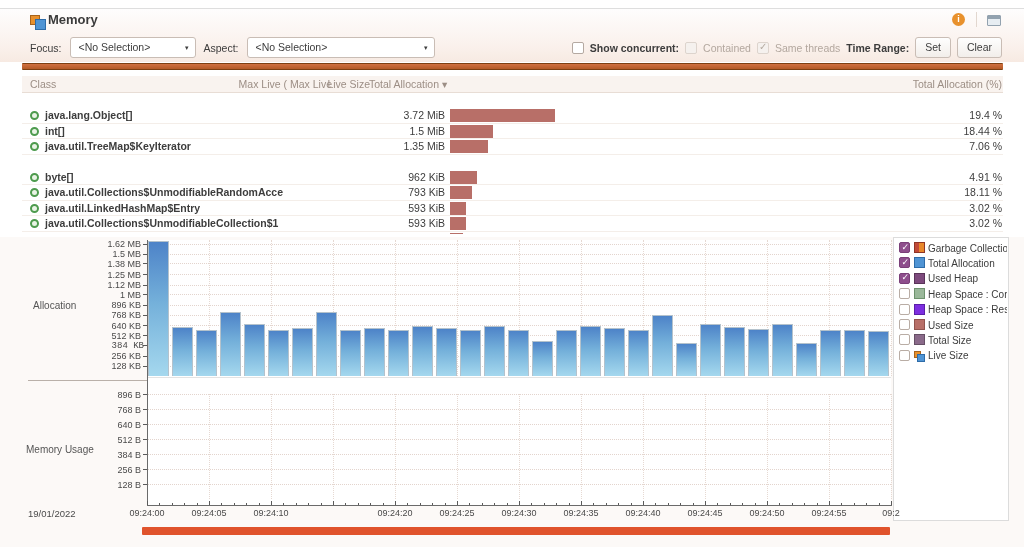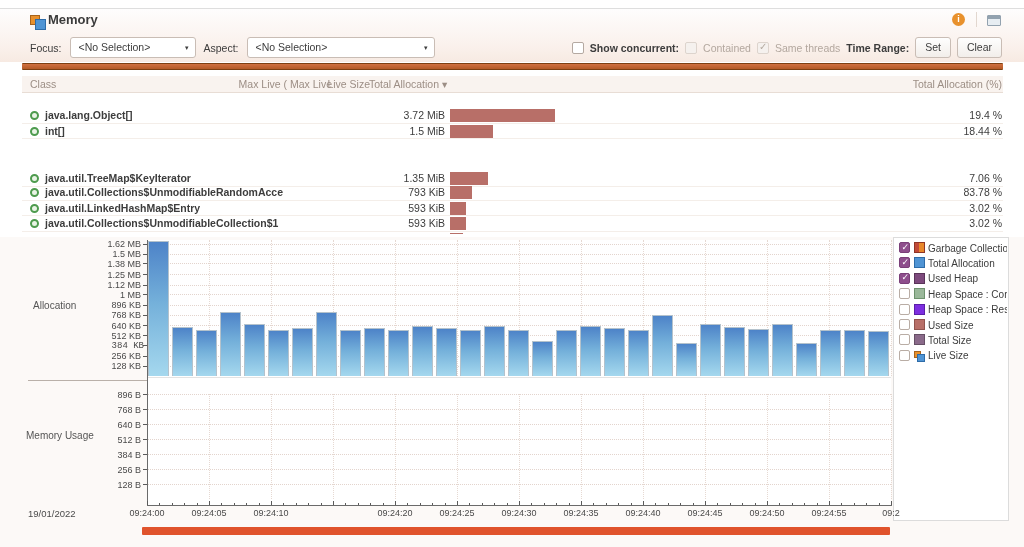--- a/index.html
+++ b/index.html
@@ -137,33 +137,40 @@
       <div class="cbar" style="width: 105.3px;"></div>
       <div class="cpct">19.4 %</div>
     </div>
     <div class="trow" style="top: 30.8px;">
       <div class="cicon"></div>
       <div class="cname">int[]</div>
       <div class="cval">1.5 MiB</div>
       <div class="cbar" style="width: 42.5px;"></div>
       <div class="cpct">18.44 %</div>
     </div>
-    <div class="trow" style="top: 46.2px; margin-top: 32px;">
+    <div class="trow" style="top: 46.2px;">
       <div class="cicon"></div>
       <div class="cname">java.util.TreeMap$KeyIterator</div>
       <div class="cval">1.35 MiB</div>
       <div class="cbar" style="width: 38.3px;"></div>
       <div class="cpct">7.06 %</div>
     </div>
+    <div class="trow" style="top: 77px;">
+      <div class="cicon"></div>
+      <div class="cname">byte[]</div>
+      <div class="cval">962 KiB</div>
+      <div class="cbar" style="width: 26.7px;"></div>
+      <div class="cpct">4.91 %</div>
+    </div>
     <div class="trow" style="top: 92.4px;">
       <div class="cicon"></div>
       <div class="cname">java.util.Collections$UnmodifiableRandomAcce</div>
       <div class="cval">793 KiB</div>
       <div class="cbar" style="width: 21.9px;"></div>
-      <div class="cpct">83.78 %</div>
+      <div class="cpct">18.11 %</div>
     </div>
     <div class="trow" style="top: 107.8px;">
       <div class="cicon"></div>
       <div class="cname">java.util.LinkedHashMap$Entry</div>
       <div class="cval">593 KiB</div>
       <div class="cbar" style="width: 16.4px;"></div>
       <div class="cpct">3.02 %</div>
     </div>
     <div class="trow" style="top: 123.2px;">
       <div class="cicon"></div>
@@ -176,21 +183,21 @@
       <div class="cname">java.util.HashMap$Node</div>
       <div class="cval">467 KiB</div>
       <div class="cbar" style="width: 12.9px;"></div>
       <div class="cpct">2.38 %</div>
     </div>
   </div>
 
 <div id="chart">
   <div class="plotbg"></div>
   <div class="axlabel" style="left:33px;top:63px">Allocation</div>
-  <div class="axlabel" style="left:26px;top:193px">Memory Usage</div>
+  <div class="axlabel" style="left:26px;top:207px">Memory Usage</div>
   <div class="datelabel" style="left:28px;top:271px">19/01/2022</div>
   <div class="rangebar"></div>
   <div id="legend">
       <div class="lcb on" style="left: 5px; top: 4px;"></div>
       <div class="lsw sw-garbage-collection" style="left: 20px; top: 4px;"></div>
       <div class="llabel" style="left: 34px; top: 4.5px;">Garbage Collection</div>
       <div class="lcb on" style="left: 5px; top: 19.4px;"></div>
       <div class="lsw sw-total-allocation" style="left: 20px; top: 19.4px; background: rgb(79, 148, 212); border-color: rgb(46, 108, 168);"></div>
       <div class="llabel" style="left: 34px; top: 19.9px;">Total Allocation</div>
       <div class="lcb on" style="left: 5px; top: 34.8px;"></div>

